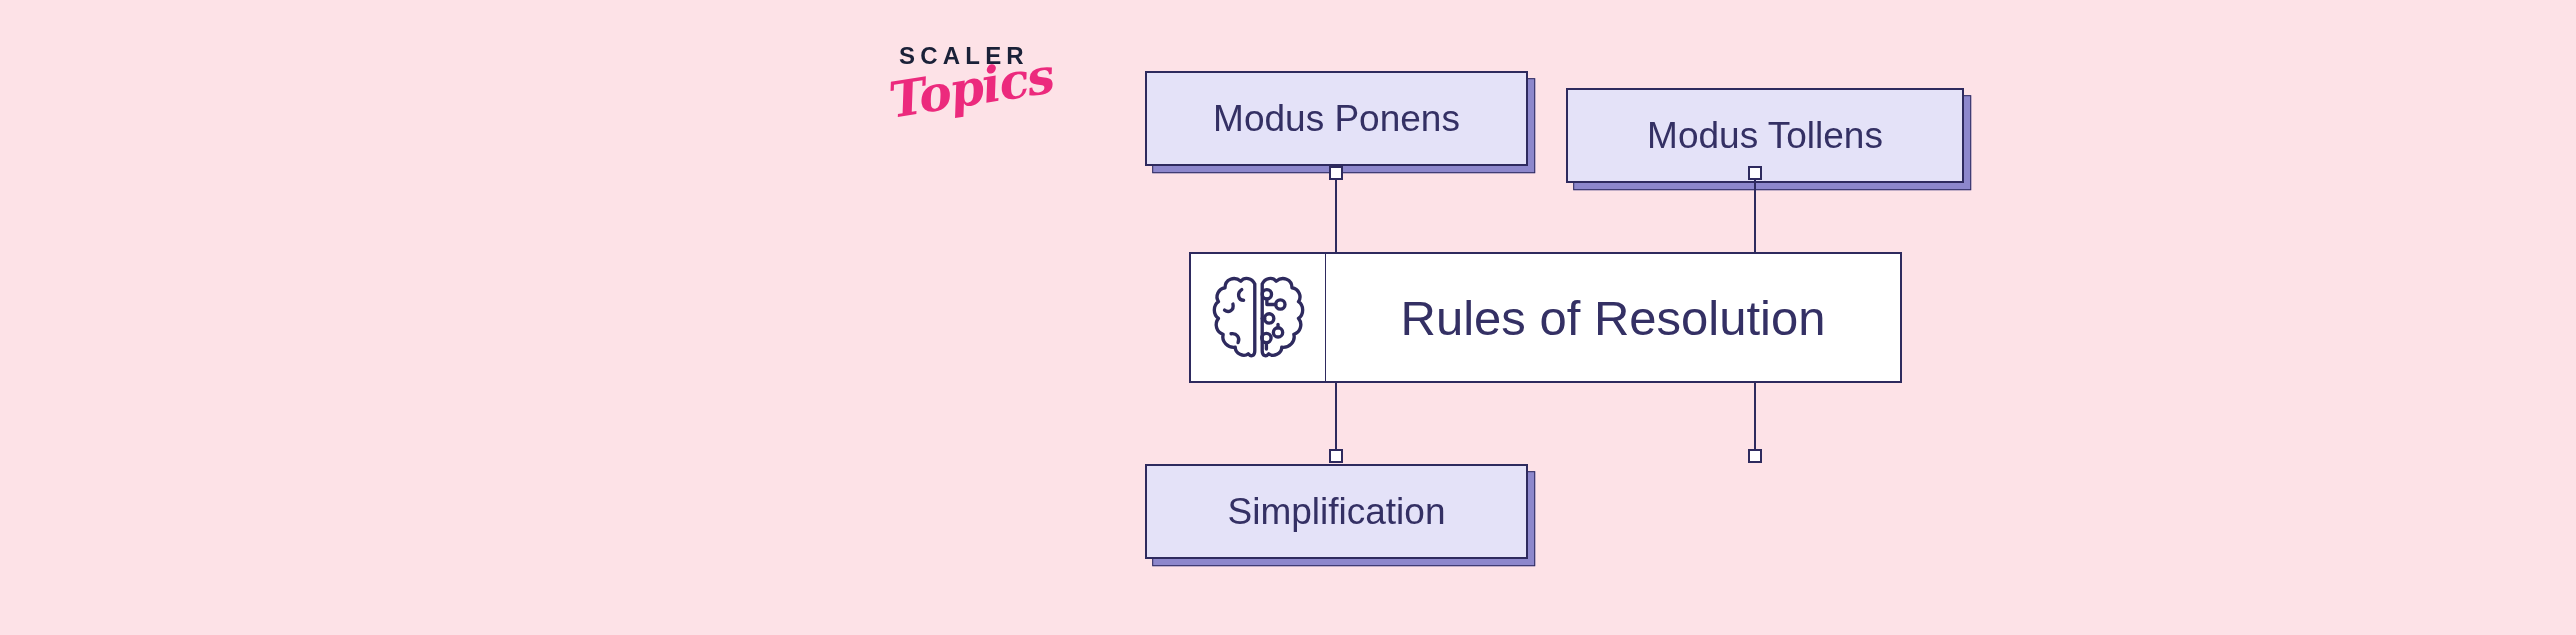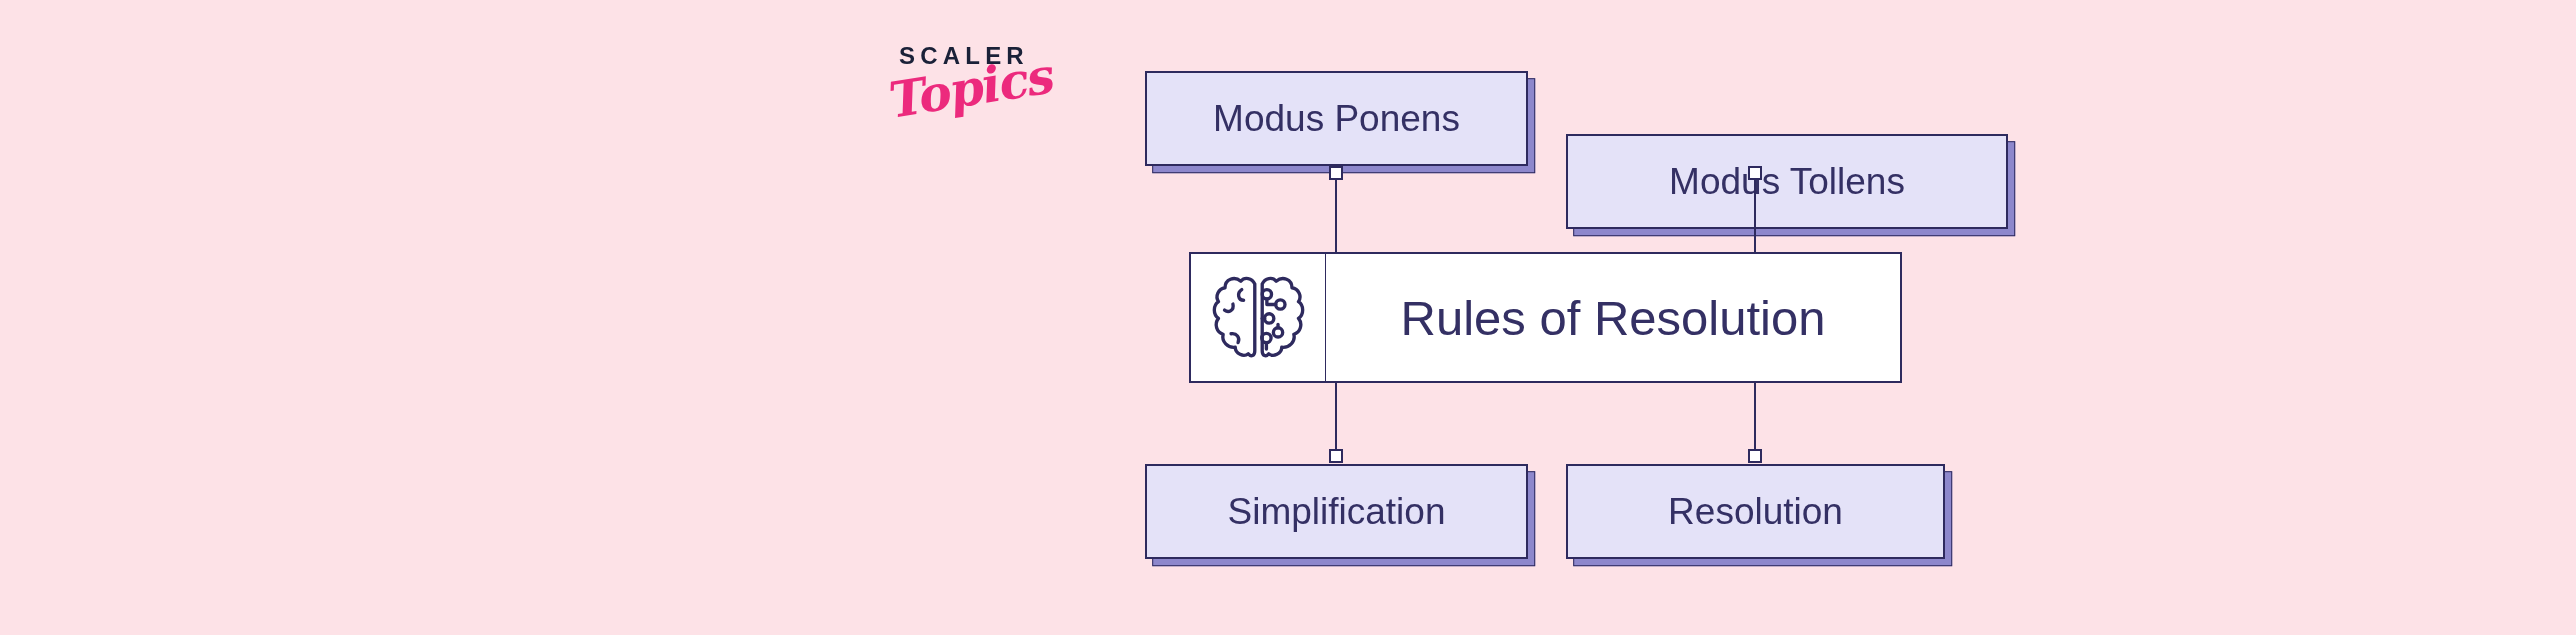--- a/index.html
+++ b/index.html
@@ -50,21 +50,21 @@
     position:absolute;inset:0;
     background:var(--lavender);
     border:2.1px solid var(--navy);
     display:flex;align-items:center;justify-content:center;
   }
   .node .label{
     font-size:37px;color:var(--text-navy);
     letter-spacing:0px;white-space:nowrap;
   }
   .n-top-left   {left:1145px;top:71px;width:383px;height:95px;}
-  .n-top-right  {left:1566px;top:88px;width:442px;height:95px;margin-top:46px;}
+  .n-top-right  {left:1566px;top:88px;width:398px;height:95px;}
   .n-bottom-left{left:1145px;top:464px;width:383px;height:95px;padding-left:28px;}
   .n-bottom-right{left:1566px;top:464px;width:379px;height:95px;}
   
   .central{
     position:absolute;left:1189px;top:252px;width:713px;height:131px;
     background:var(--white);
     border:2.1px solid var(--navy);
     display:flex;
   }
   .central .icon-cell{
@@ -156,21 +156,15 @@
   <div class="port p-bl"></div>
   <div class="port p-br"></div>
 
   <div class="node n-bottom-left">
     <div class="shadow"></div>
     <div class="face">
       <span class="label">Simplification</span>
     </div>
   </div>
 
-  <div class="node n-bottom-right">
-    <div class="shadow"></div>
-    <div class="face">
-      <span class="label">Resolution</span>
-    </div>
-  </div>
 
 </div>
 
 
 </body></html>

